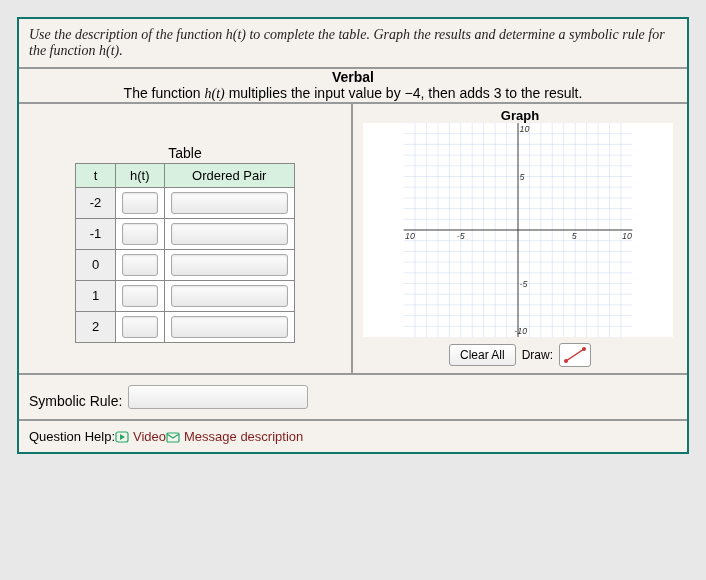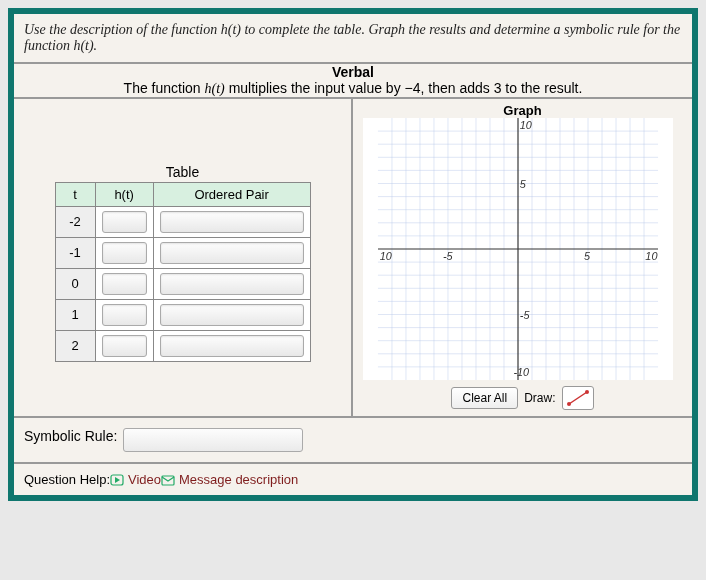--- a/index.html
+++ b/index.html
@@ -5,23 +5,23 @@
 * { box-sizing: border-box; margin: 0; padding: 0; }
 body {
   font-family: Georgia, 'Times New Roman', serif;
   background: #e8e8e8;
   width: 706px;
   height: 580px;
   overflow: hidden;
   font-size: 14px;
 }
 .outer {
-  border: 6px solid #0f766e;
+  border: 2px solid #0f766e;
   background: #f5f2ed;
-  margin: 8px;
+  margin: 17px;
 }
 .instruction-row {
   padding: 8px 10px;
   border-bottom: 2px solid #999;
   font-style: italic;
   color: #222;
 }
 .verbal-row {
   padding: 0 10px;
   text-align: center;
@@ -47,21 +47,21 @@
   padding: 30px 20px 20px 20px;
   display:flex;
   align-items:center;
   justify-content:center;
 }
 .right-cell {
   width: 50%;
   padding: 4px 4px 6px 4px;
   font-family: Arial, sans-serif;
 }
-.table-wrap { width: 256px; }
+.table-wrap { width: 220px; }
 .table-title {
   text-align: center;
   font-family: Arial, sans-serif;
   font-weight: normal;
   padding-bottom: 2px;
 }
 table.data {
   border-collapse: collapse;
   width: 100%;
   background: #fff;
@@ -90,21 +90,21 @@
   box-shadow: inset 0 1px 2px rgba(0,0,0,0.1);
 }
 .graph-title {
   text-align: center;
   font-weight: bold;
   font-size: 13px;
 }
 .graph-area {
   position: relative;
   width: 310px;
-  height: 262px;
+  height: 214px;
   background: #fff;
   margin-left: 6px;
 }
 .grid-svg { width: 100%; height: 100%; display:block;}
 .tools {
   margin-top: 6px;
   display: flex;
   justify-content: center;
   gap: 6px;
   align-items: center;
@@ -131,21 +131,21 @@
   border-radius: 3px;
   display: flex;
   align-items: center;
   justify-content: center;
 }
 .symb-row {
   padding: 10px 10px;
   border-bottom: 2px solid #999;
   font-family: Arial, sans-serif;
   display:flex;
-  align-items:flex-start;
+  align-items:flex-end;
   gap:6px;
 }
 .symb-inp {
   width: 180px;
   height: 24px;
   border: 1px solid #aaa;
   background: linear-gradient(#fdfdfd,#eaeaea);
   border-radius: 3px;
 }
 .qhelp {

